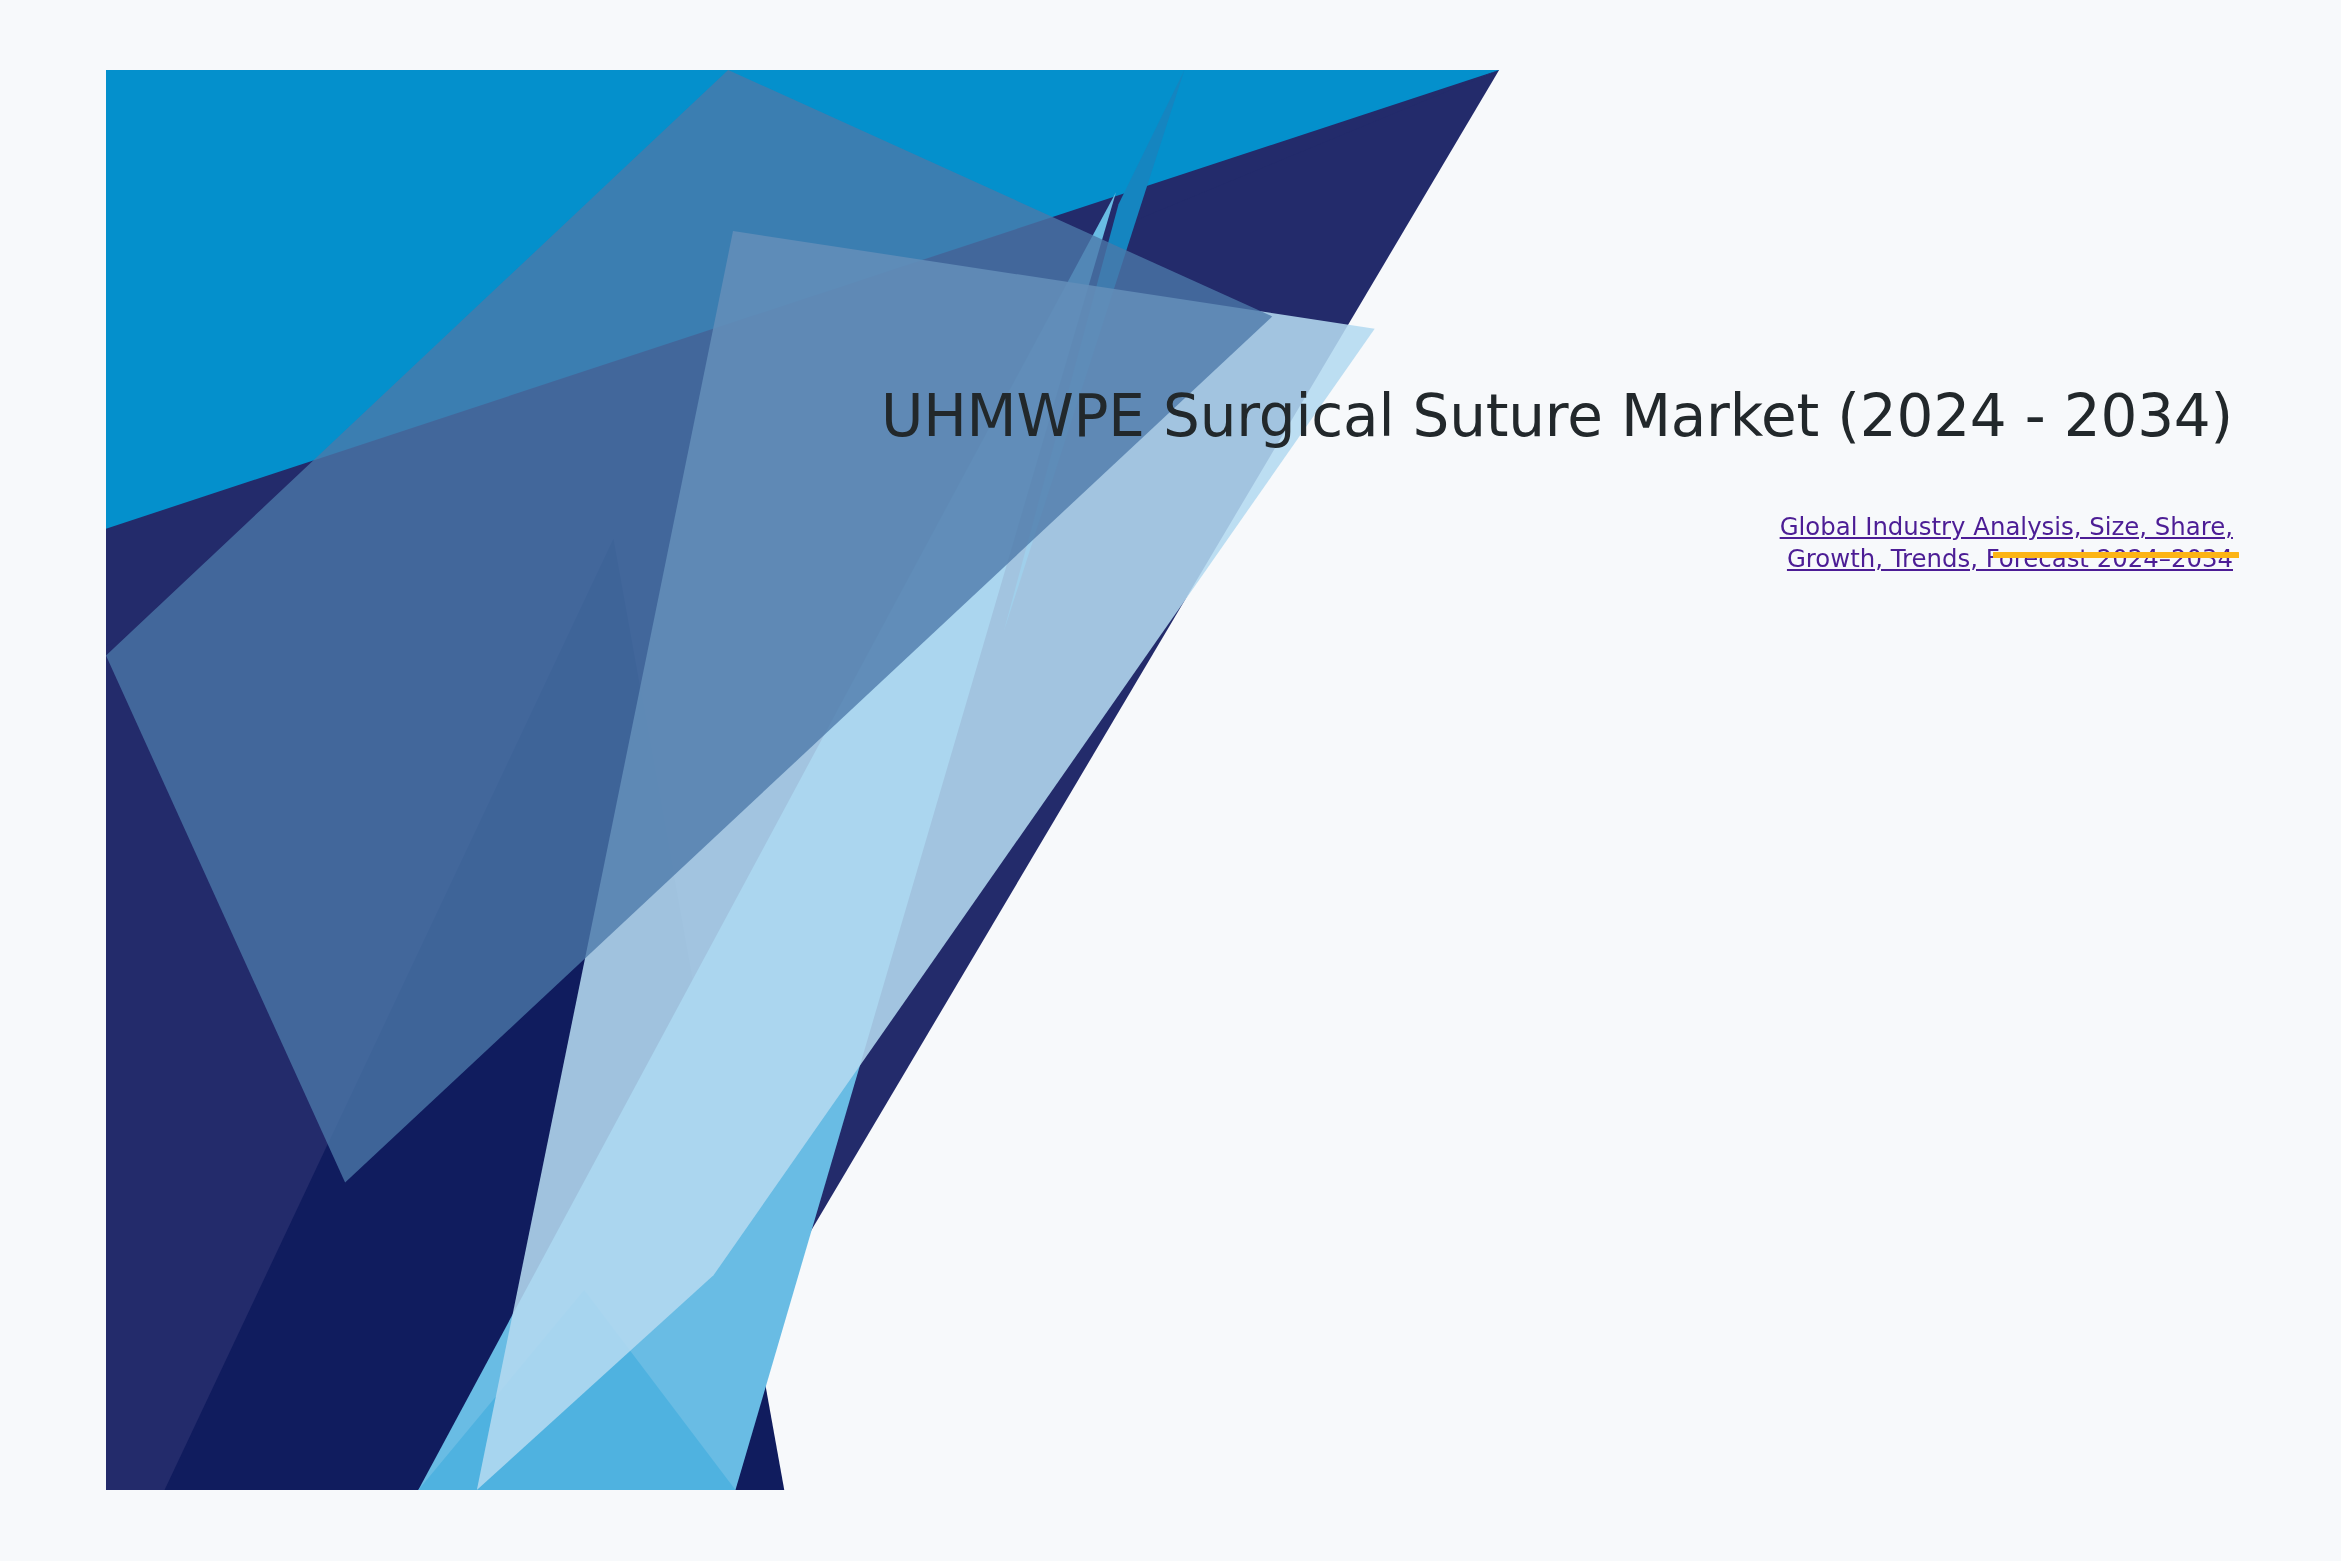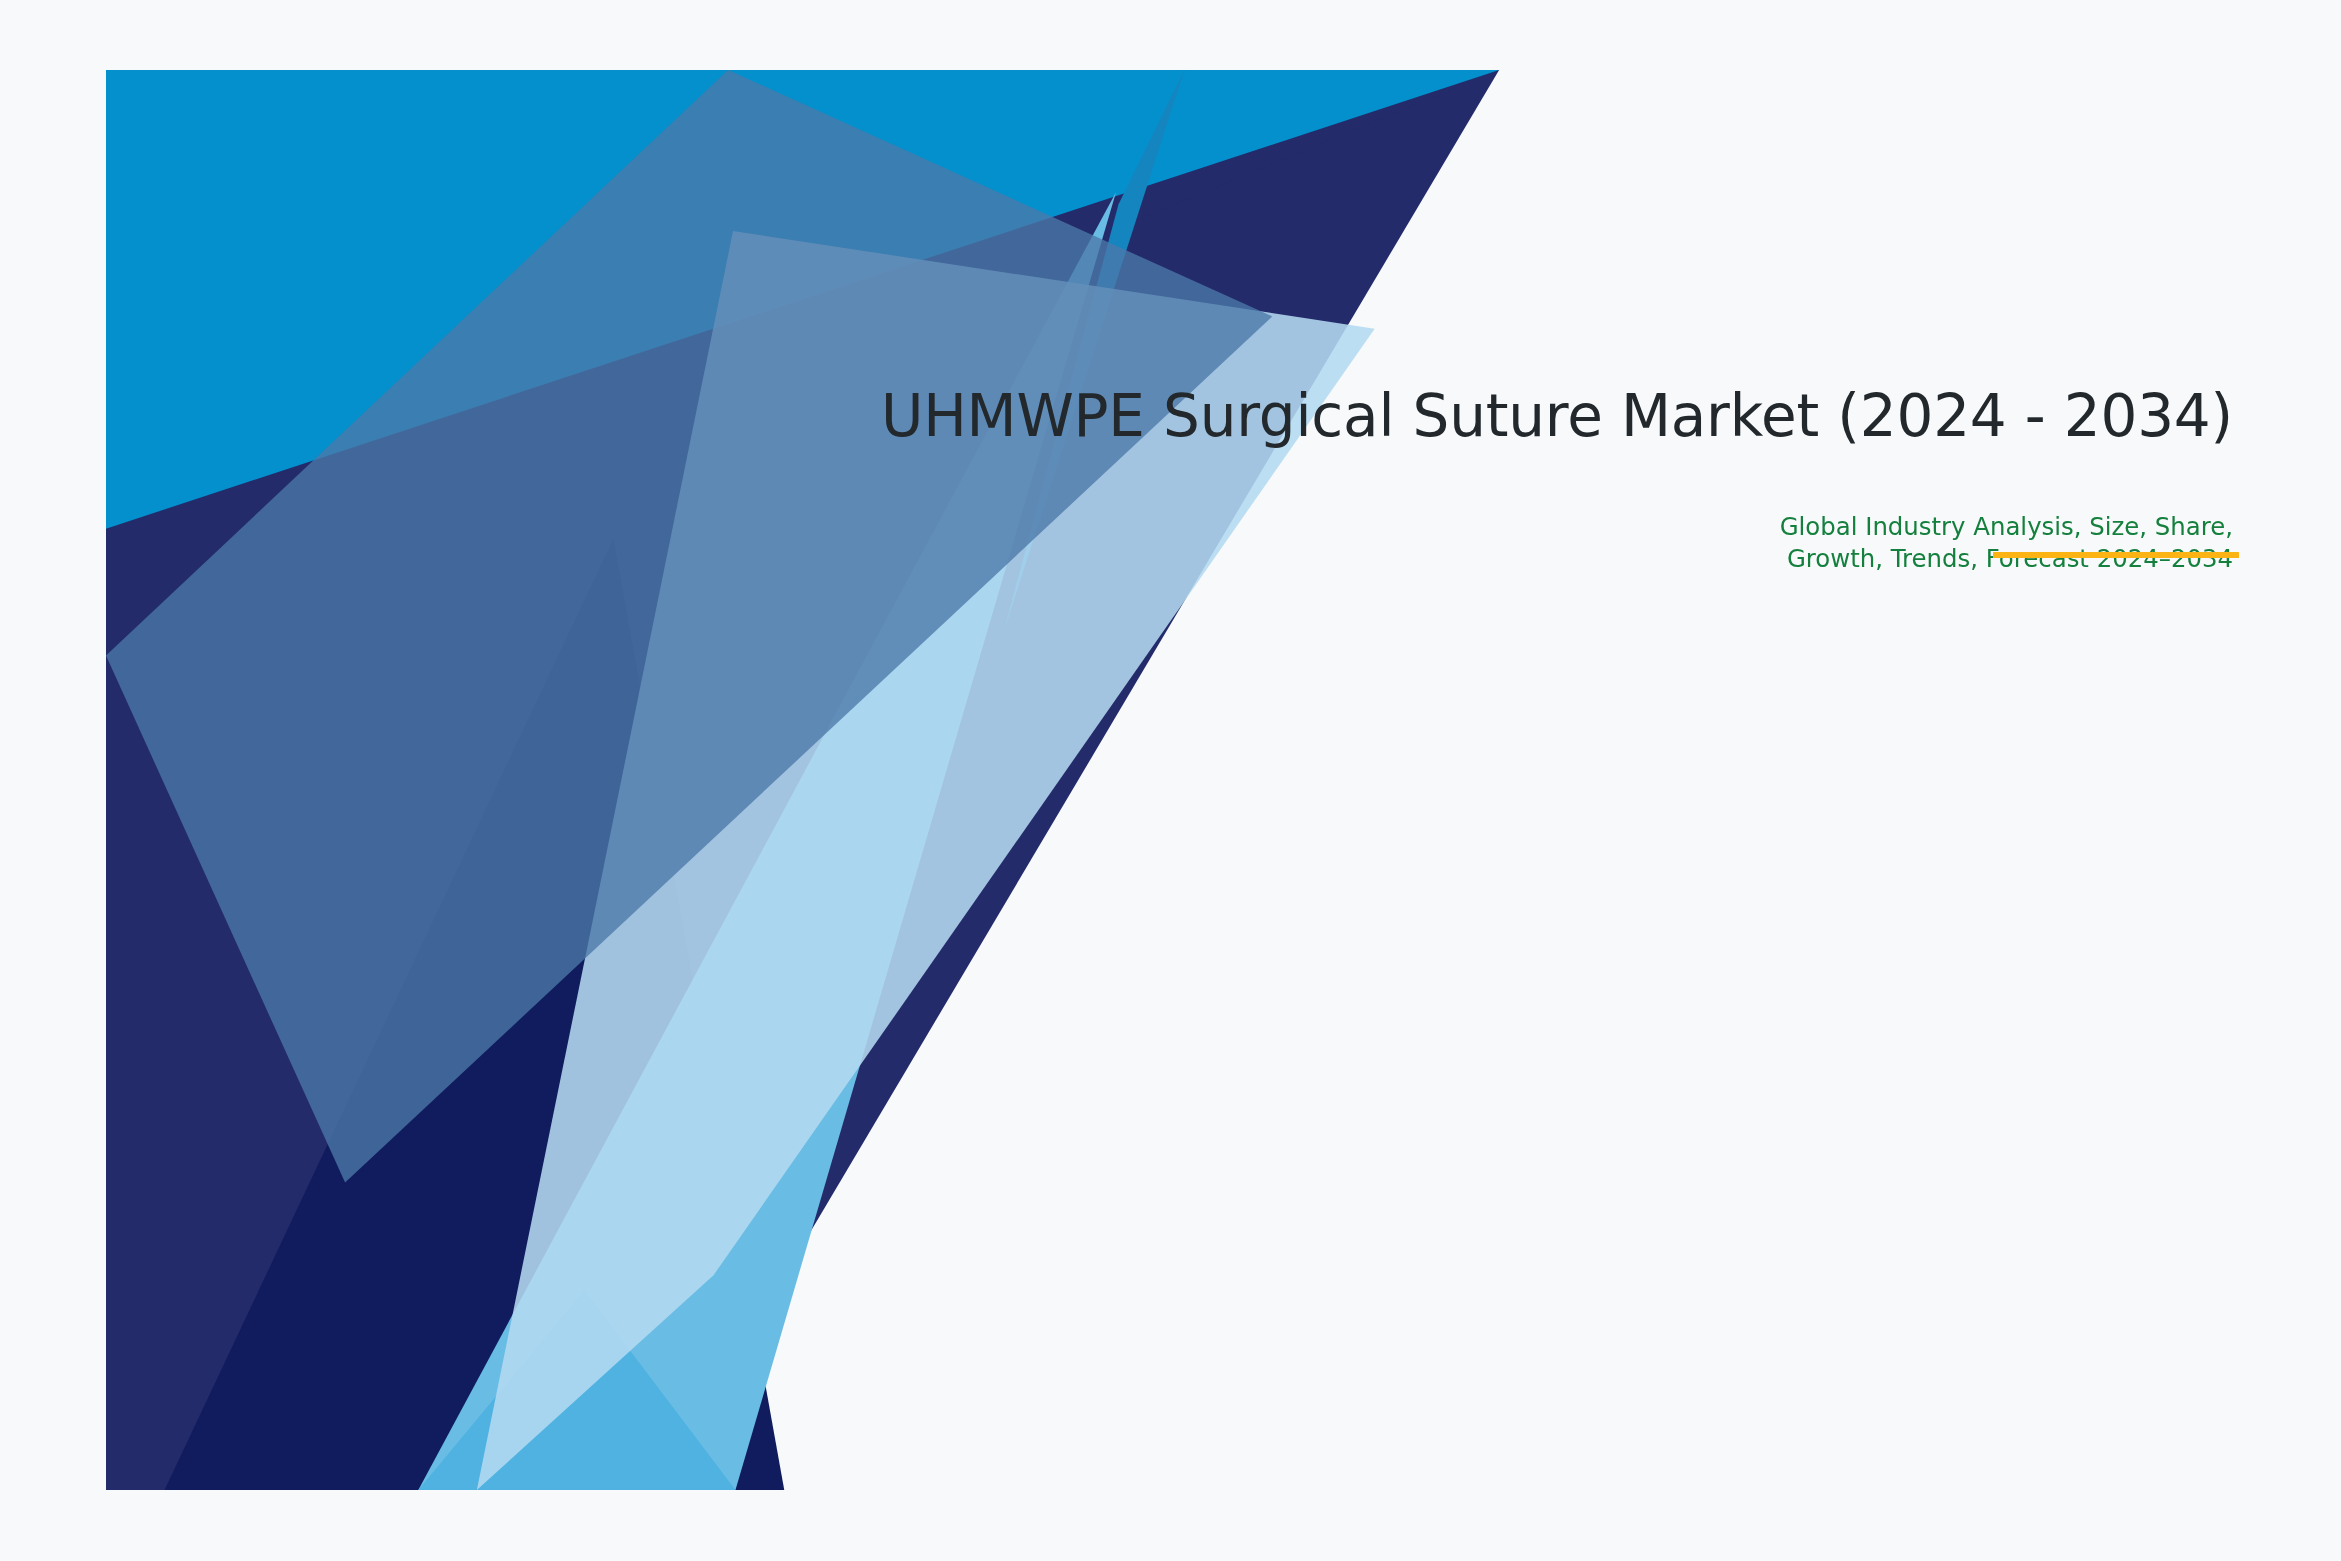--- a/index.html
+++ b/index.html
@@ -77,23 +77,24 @@
     z-index: 2;
   }
 
   #page-subtitle {
     margin: 0;
     padding-top: 58px;
     font-family: "DejaVu Sans", sans-serif;
     font-size: 24.4px;
     line-height: 1.30;
     font-weight: 400;
-    color: #15803d;
+    color: #4c1d95;
     text-align: right;
     white-space: pre-line;
+    text-decoration: underline;
   }
 </style>
 </head>
 <body>
 
 <div id="slide">
 
   <div id="artwork">
     <svg viewBox="0 0 2865 2910" xmlns="http://www.w3.org/2000/svg">
 

